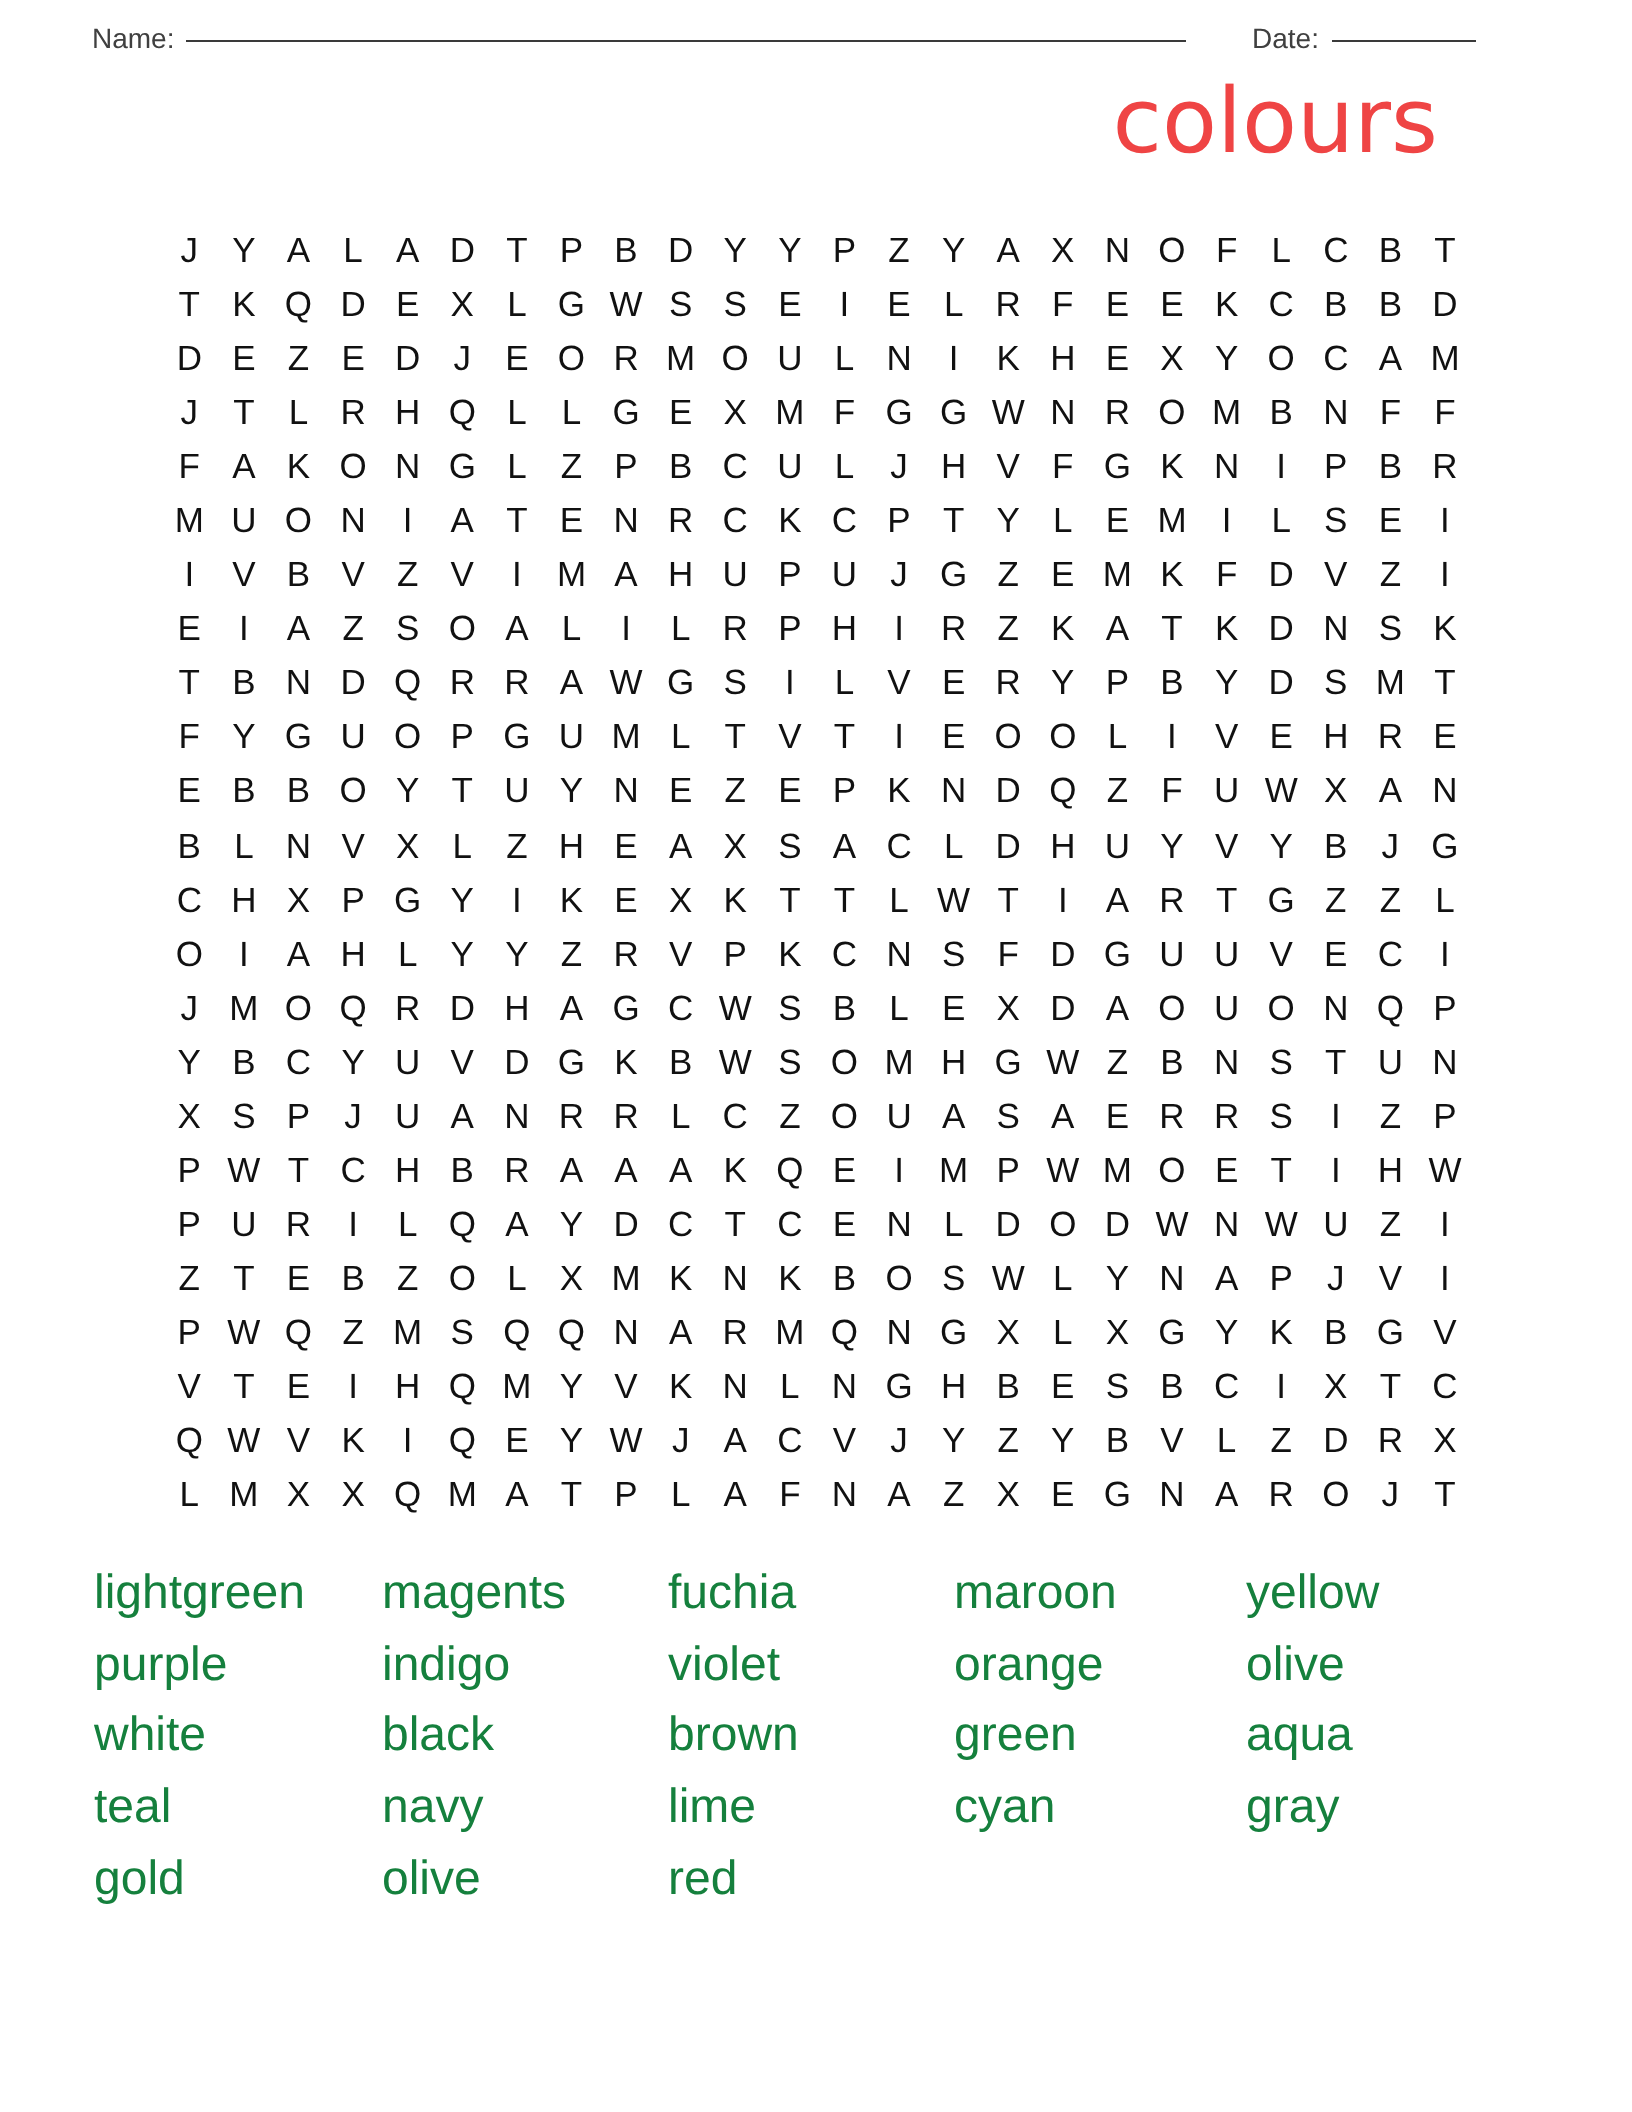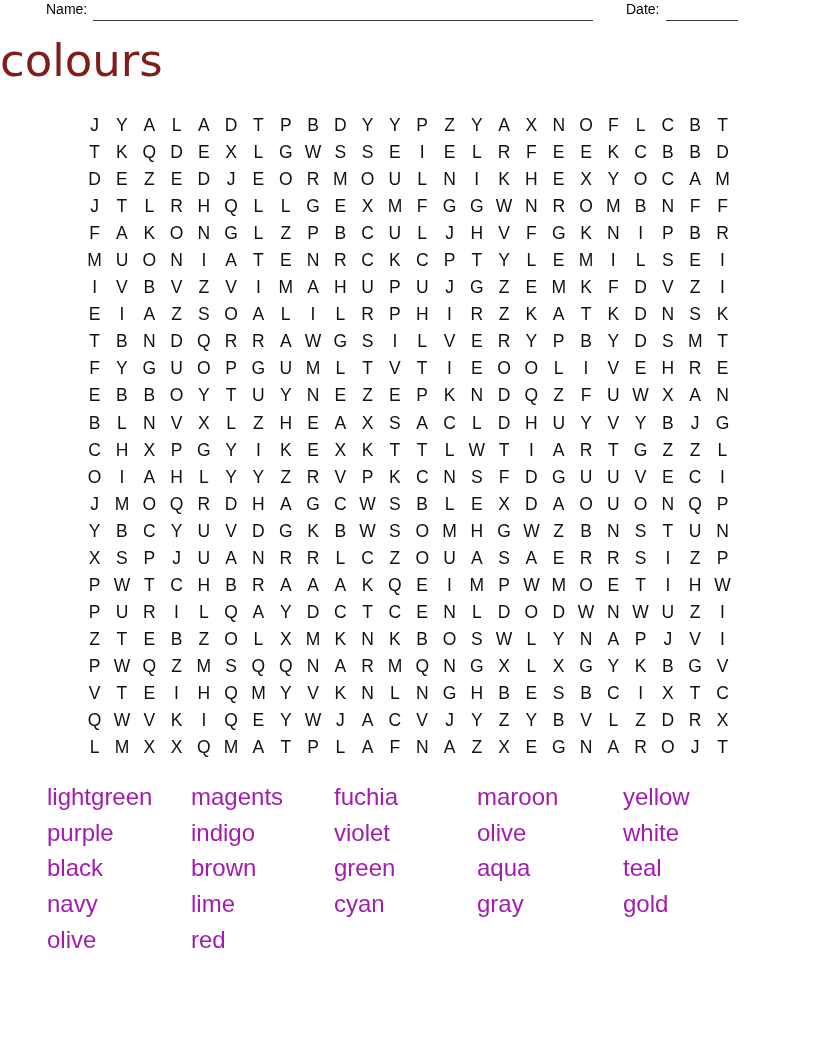--- a/index.html
+++ b/index.html
@@ -9,47 +9,47 @@
     font-family: "Liberation Sans", sans-serif;
     color: #000000;
     overflow: hidden;
     position: relative;
   }
   .page { position: relative; width: 816px; height: 1056px; background: #ffffff; }
 
   
   .hdr-label {
     position: absolute;
-    top: 1px;
+    top: 11px;
     font-size: 14px;
-    color: #000000;
+    color: #404040;
     font-family: "Liberation Sans", sans-serif;
   }
   .name-label { left: 46px; }
   .date-label { left: 626px; text-align: center; }
   .hdr-line {
     position: absolute;
     top: 4px;
     height: 17px;
     border-bottom: 1.5px solid #3a3a3a;
   }
   .name-line { left: 93px; width: 500px; }
   .date-line { left: 666px; width: 72px; }
 
   
   .title {
     position: absolute;
     top: 34px;
     left: 0; width: 719px;
-    text-align: left;
+    text-align: right;
     font-family: "DejaVu Sans", sans-serif;
     font-size: 45px;
     font-weight: normal;
     letter-spacing: 0px;
-    color: #7f1d1d;
+    color: #ef4444;
   }
 
   
   .grid {
     position: absolute;
     left: 81px;
     top: 112px;
     display: grid;
     grid-template-rows: repeat(24, 27.05px);
   }
@@ -73,21 +73,21 @@
     position: absolute;
     left: 47px;
     top: 779px;
     display: grid;
     grid-template-columns: 144px 143px 143px 146px 160px;
     grid-auto-rows: 35.7px;
   }
   .word-item {
     font-family: "Liberation Sans", sans-serif;
     font-size: 24px;
-    color: #a21caf;
+    color: #15803d;
     display: flex;
     align-items: center;
   }
 </style>
 </head>
 <body>
 
 <div class="page">
 
   <span class="hdr-label name-label">Name:</span>
@@ -727,20 +727,21 @@
 
   <div class="word-bank">
       <span class="word-item">lightgreen</span>
       <span class="word-item">magents</span>
       <span class="word-item">fuchia</span>
       <span class="word-item">maroon</span>
       <span class="word-item">yellow</span>
       <span class="word-item">purple</span>
       <span class="word-item">indigo</span>
       <span class="word-item">violet</span>
+      <span class="word-item">orange</span>
       <span class="word-item">olive</span>
       <span class="word-item">white</span>
       <span class="word-item">black</span>
       <span class="word-item">brown</span>
       <span class="word-item">green</span>
       <span class="word-item">aqua</span>
       <span class="word-item">teal</span>
       <span class="word-item">navy</span>
       <span class="word-item">lime</span>
       <span class="word-item">cyan</span>

